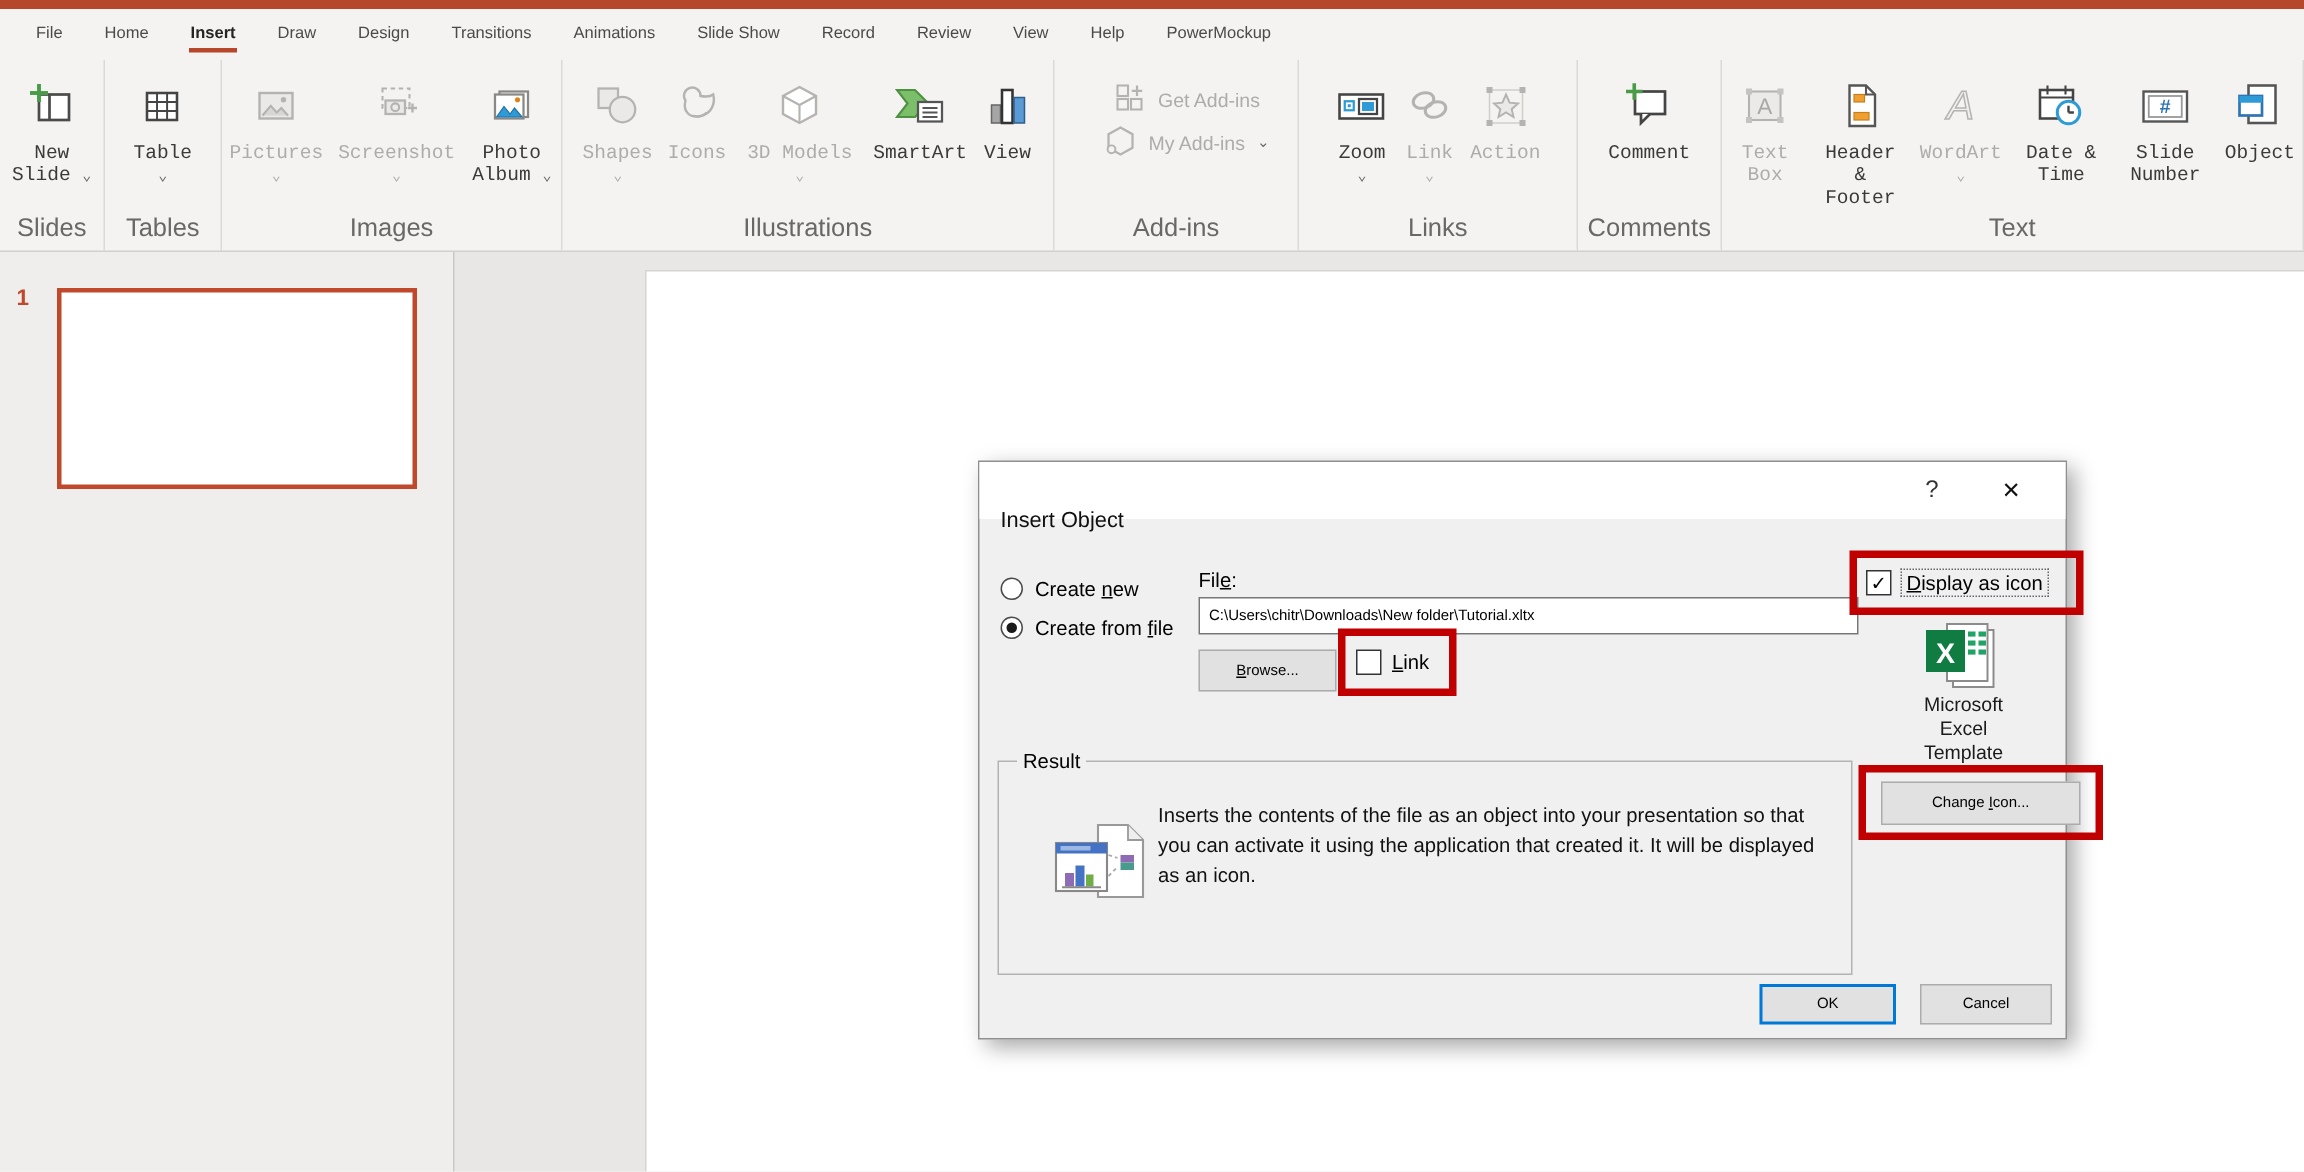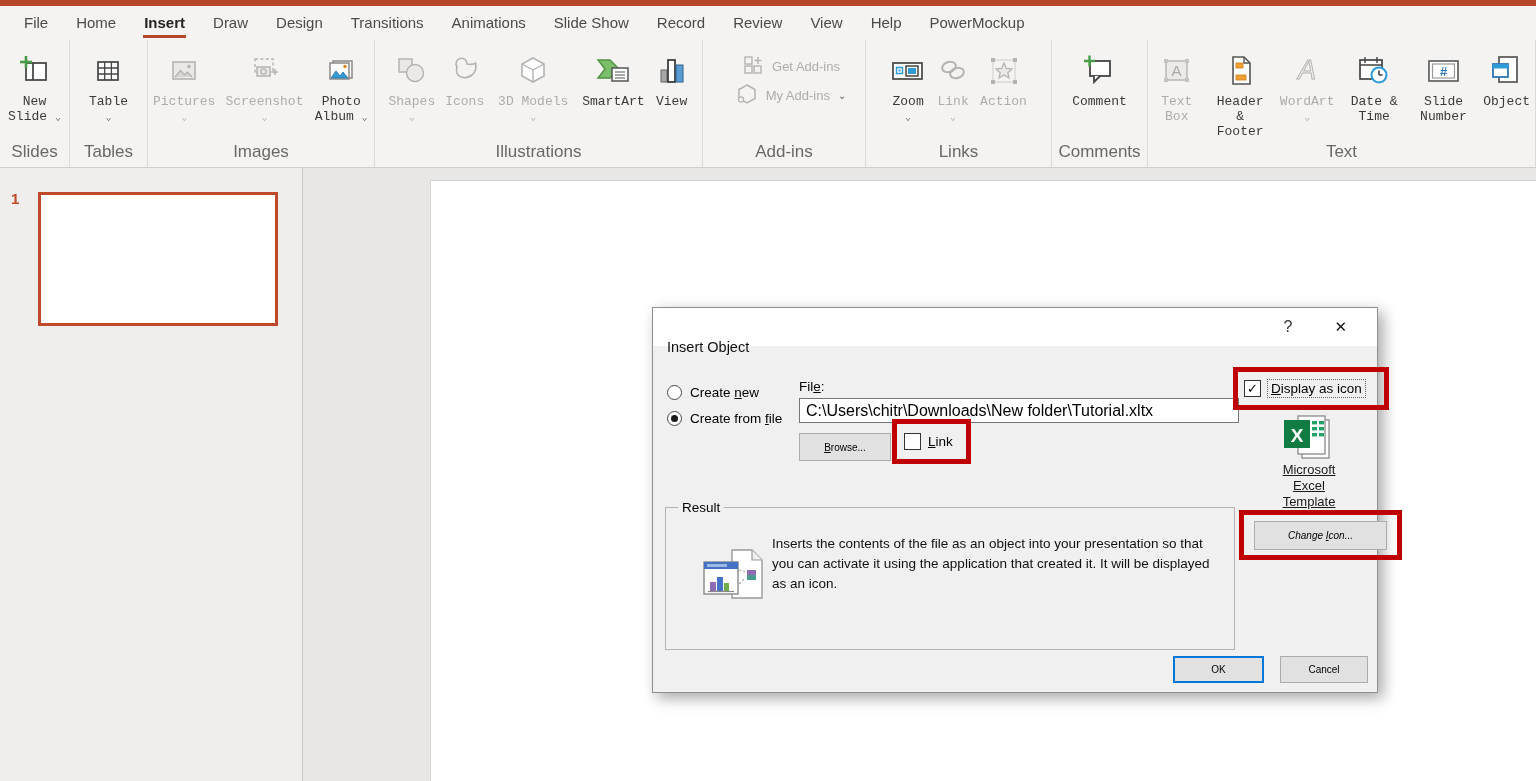--- a/index.html
+++ b/index.html
@@ -3,21 +3,21 @@
 <meta charset="utf-8">
 <style>
   * { margin:0; padding:0; box-sizing:border-box; }
   html,body { width:1536px; height:781px; overflow:hidden;
     font-family:"Liberation Sans", sans-serif; background:#fff; }
 
   
   .top-strip { position:absolute; left:0; top:0; width:1536px; height:6px; background:#b7472a; }
   .menubar { position:absolute; left:0; top:6px; width:1536px; height:34px;
     background:#f5f3f1; display:flex; align-items:stretch; padding-left:10px; }
-  .mtab { display:flex; align-items:center; padding:0 13px; font-size:15px; color:#4b4a48; cursor:default; }
+  .mtab { display:flex; align-items:center; padding:0 13px; font-size:11px; color:#4b4a48; cursor:default; }
   .mtab span { padding:5px 1px 4px; border-bottom:3px solid transparent; }
   .mtab.active span { color:#252423; font-weight:700; border-bottom:3px solid #b7472a; }
 
   
   .ribbon { position:absolute; left:0; top:40px; width:1536px; height:128px;
     background:#f5f3f1; border-bottom:1px solid #d2d0ce; display:flex; }
   .rgroup { display:flex; flex-direction:column; border-right:1px solid #dcdad8; }
   .rbtns { flex:1; display:flex; justify-content:center; align-items:flex-start; padding-top:8px; }
   .rglabel { text-align:center; font-size:17px; color:#6a6866; padding:1px 0 5px; }
   .rbtn { display:flex; flex-direction:column; align-items:center; padding:0 5px; cursor:default; }
@@ -52,39 +52,39 @@
   .u { text-decoration:underline; }
 
   .radio-row { position:absolute; display:flex; align-items:center; gap:8px; }
   .radio { width:15px; height:15px; border:1px solid #4a4a4a; border-radius:50%; background:#fff;
     display:flex; align-items:center; justify-content:center; }
   .radio.sel::after { content:""; width:7px; height:7px; border-radius:50%; background:#1a1a1a; }
 
   .file-label { position:absolute; left:146px; top:33px; }
   .file-input { position:absolute; left:146px; top:52px; width:440px; height:25px;
     border:1px solid #767676; background:#fff; font-family:"Liberation Sans",sans-serif;
-    font-size:16px; padding:2px 6px; color:#000; }
+    font-size:10px; padding:2px 6px; color:#000; }
   .btn { background:#e1e1e1; border:1px solid #acacac; font-family:"Liberation Sans",sans-serif;
     font-size:10px; color:#000; display:flex; align-items:center; justify-content:center; cursor:default; }
   .browse-btn { position:absolute; left:146px; top:87px; width:92px; height:28px; }
 
   .redbox { position:absolute; border:5px solid #c00000; }
   .link-redbox { left:239px; top:73px; width:79px; height:45px; display:flex; align-items:center;
     gap:7px; padding-left:7px; background:transparent; }
   .checkbox { width:17px; height:17px; border:1px solid #333; background:#fff;
     display:flex; align-items:center; justify-content:center; font-size:13px; color:#000; flex:0 0 auto; }
   .disp-redbox { left:580px; top:21px; width:156px; height:43px; display:flex; align-items:center;
     gap:6px; padding-left:6px; }
   .focus-label { border:1px dotted #666; padding:1px 3px; white-space:nowrap; }
 
   .excel-icon { position:absolute; left:629px; top:66px; }
   .icon-caption { position:absolute; left:596px; top:116px; width:120px; text-align:center;
-    font-size:13px; line-height:16px; color:#1a1a1a;text-decoration:underline; }
+    font-size:13px; line-height:16px; color:#1a1a1a; }
   .chg-redbox { left:586px; top:164px; width:163px; height:50px; display:flex; align-items:center;
-    justify-content:center;font-style:italic; }
+    justify-content:center; }
   .chg-btn { width:133px; height:29px; }
 
   .result-group { position:absolute; left:12px; top:161px; width:570px; height:143px;
     border:1px solid #b3b3b3; }
   .result-legend { position:absolute; left:12px; top:-8px; background:#f0f0f0; padding:0 4px; }
   .result-icon { position:absolute; left:36px; top:38px; }
   .result-text { position:absolute; left:106px; top:26px; width:450px; line-height:20px; color:#111; }
 
   .ok-btn { position:absolute; left:520px; top:310px; width:91px; height:27px; border:2px solid #0078d7; }
   .cancel-btn { position:absolute; left:627px; top:310px; width:88px; height:27px; }

